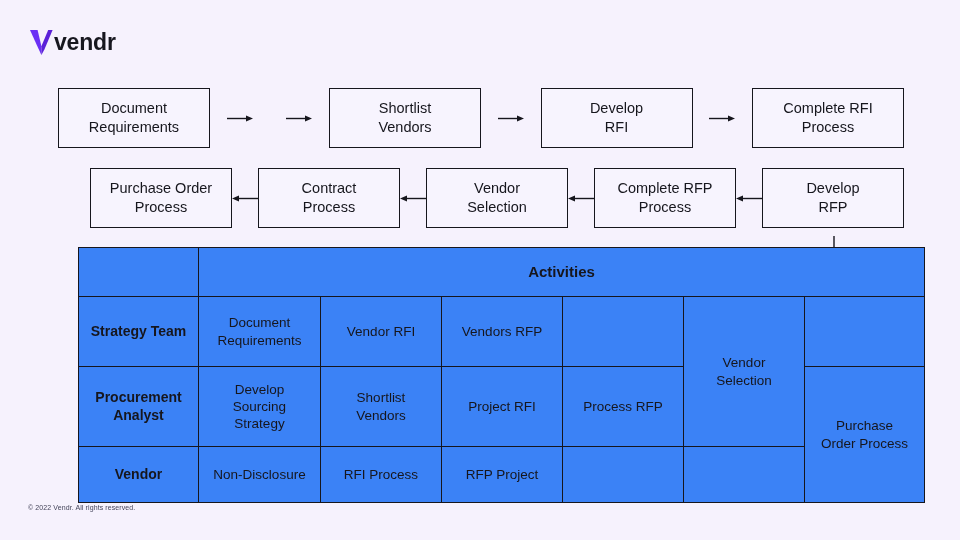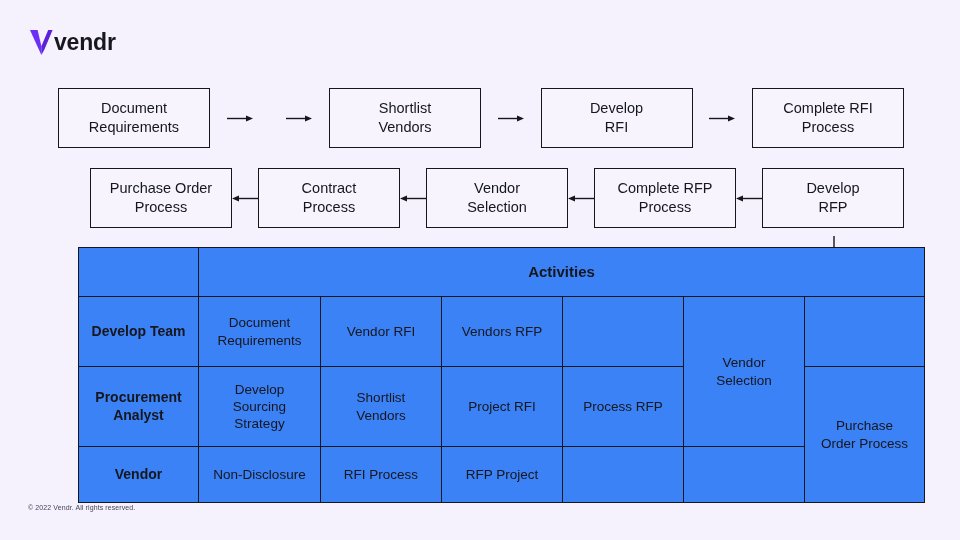--- a/index.html
+++ b/index.html
@@ -225,21 +225,21 @@
     <col style="width:121px">
     <col style="width:120px">
   </colgroup>
   <tbody>
     <tr>
       <th class="corner"></th>
       <th class="activities" colspan="6">Activities</th>
     </tr>
 
     <tr class="r1">
-      <td class="role">Develop Team</td>
+      <td class="role">Strategy Team</td>
       <td>Document<br>Requirements</td>
       <td>Vendor RFI</td>
       <td>Vendors RFP</td>
       <td></td>
       <td rowspan="2">Vendor<br>Selection</td>
       <td></td>
     </tr>
 
     <tr class="r2">
       <td class="role">Procurement<br>Analyst</td>

